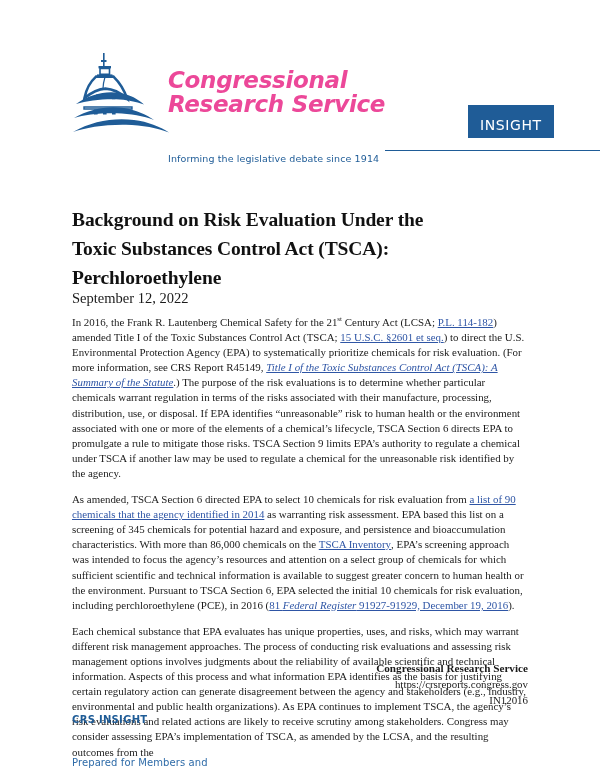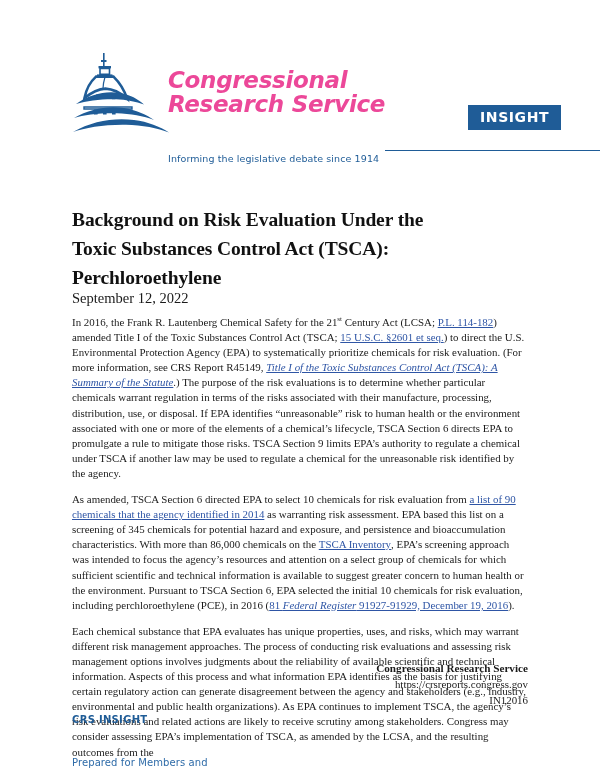--- a/index.html
+++ b/index.html
@@ -81,24 +81,24 @@
     margin-top: 4px;
   }
 
   .insight-badge {
     position: absolute;
     left: 396px;
     top: 57px;
     background: #1F5C97;
     color: #ffffff;
     font-family: "DejaVu Sans", "Liberation Sans", sans-serif;
-    font-weight: bold;
+    font-weight: normal;
     font-size: 14px;
     letter-spacing: 0.6px;
-    padding: 4px 12px 4px 12px;
+    padding: 12px 12px 4px 12px;
     line-height: 17px;
   }
 
   
   .doc-title {
     position: absolute;
     left: 72px;
     top: 182px;
     width: 400px;
     font-family: "Liberation Serif", "DejaVu Serif", serif;

